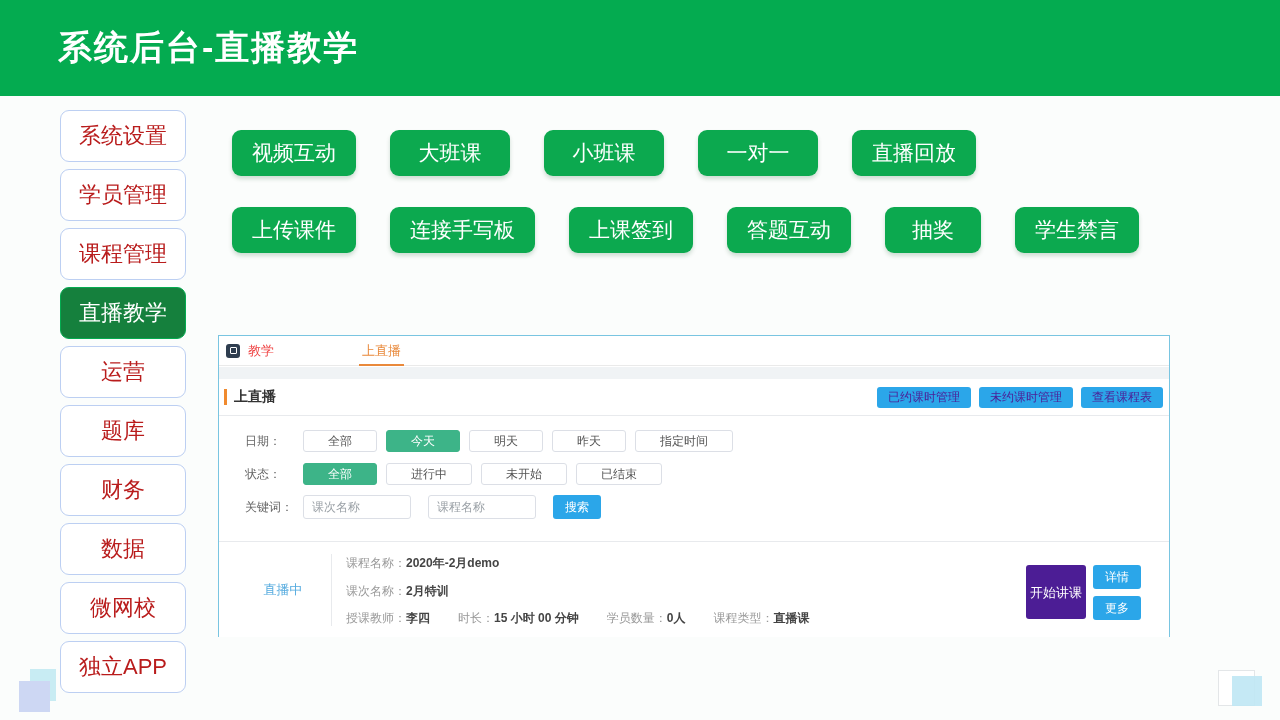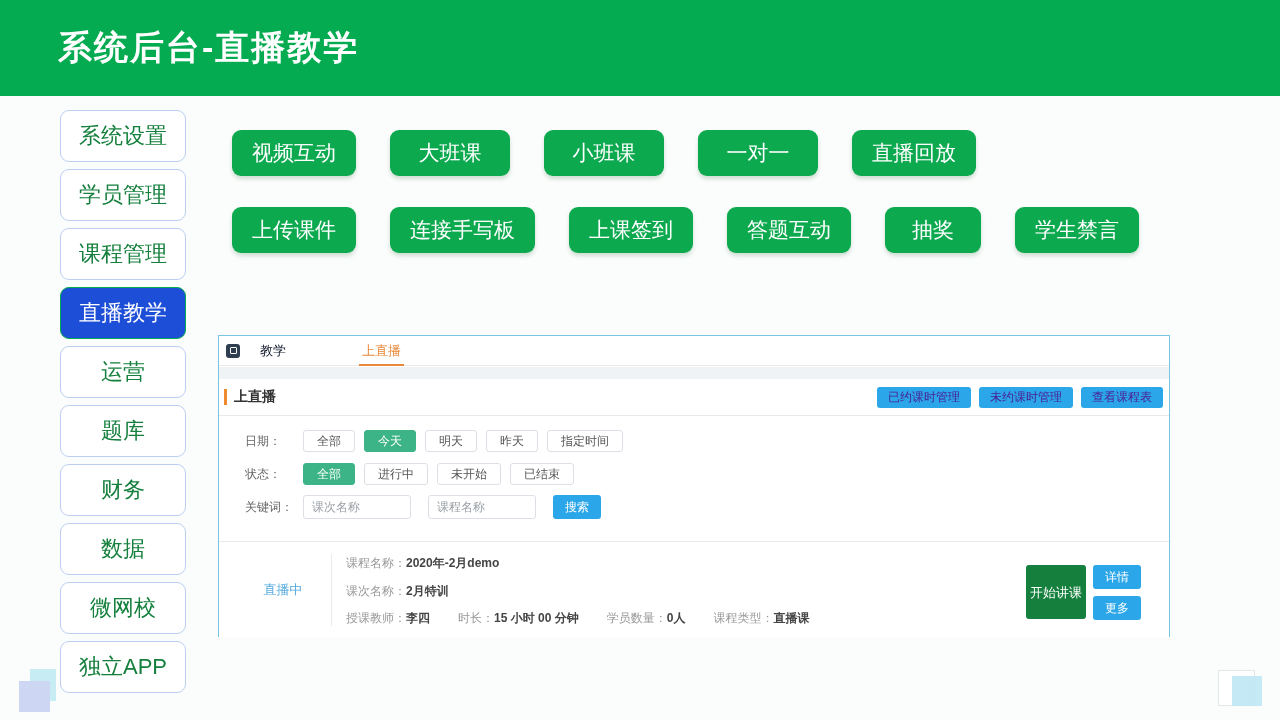--- a/index.html
+++ b/index.html
@@ -22,24 +22,24 @@
     color: #ffffff; font-size: 34px; font-weight: bold;
     letter-spacing: 2px; padding-left: 58px;
   }
 
   
   .sidebar { position: absolute; left: 60px; top: 110px; width: 126px; }
   .side-btn {
     width: 126px; height: 52px; margin-bottom: 7px;
     background: #ffffff; border: 1px solid #bccff2; border-radius: 9px;
     display: flex; align-items: center; justify-content: center;
-    font-size: 22px; color: #15803d; cursor: pointer;
+    font-size: 22px; color: #b91c1c; cursor: pointer;
   }
   .side-btn.active {
-    background: #1d4ed8; border-color: #04ab50; color: #ffffff;
+    background: #15803d; border-color: #04ab50; color: #ffffff;
   }
 
   
   .feat-row { position: absolute; left: 232px; display: flex; gap: 34px; }
   .feat-row.row1 { top: 130px; }
   .feat-row.row2 { top: 207px; }
   .feat-btn {
     height: 46px; min-width: 96px; padding: 0 20px;
     background: #0ca94f; color: #ffffff; font-size: 21px;
     border: none; border-radius: 9px;
@@ -60,21 +60,21 @@
     display: flex; align-items: center; padding-left: 7px;
   }
   .app-icon {
     width: 14px; height: 14px; background: #2e3d4f; border-radius: 3px;
     display: inline-flex; align-items: center; justify-content: center;
   }
   .app-icon-inner {
     width: 7px; height: 7px; border: 1.5px solid #ffffff; border-radius: 1px;
     display: block;
   }
-  .app-name { font-size: 13px; color: #0f172a; margin-left: 20px; text-align: right; }
+  .app-name { font-size: 13px; color: #ef4444; margin-left: 8px; text-align: right; }
   .tab-live {
     position: absolute; left: 140px; top: 0; height: 30px; line-height: 30px;
     padding: 0 3px; font-size: 13px; color: #e9893b;
     border-bottom: 2px solid #e9893b; cursor: pointer;
   }
   .gray-strip {
     position: absolute; left: 0; top: 31px; width: 100%; height: 12px;
     background: #f0f3f5;
   }
   .section-head {
@@ -90,21 +90,21 @@
     height: 21px; padding: 0 11px; background: #2ba6e9; color: #4c1d95;
     font-size: 12px; border: none; border-radius: 3px; cursor: pointer;
     display: flex; align-items: center; white-space: nowrap;
   }
 
   .filters { position: absolute; left: 26px; top: 93px; }
   .f-row { display: flex; align-items: center; height: 24px; margin-bottom: 9px; }
   .f-label { font-size: 12px; color: #666666; width: 58px; }
   .f-row .opts { display: flex; gap: 9px; }
   .opt-btn {
-    height: 22px; padding: 0 13px; background: #ffffff; color: #555555;
+    height: 22px; padding: 0 24px; background: #ffffff; color: #555555;
     font-size: 12px; border: 1px solid #dcdfe6; border-radius: 3px;
     display: flex; align-items: center; cursor: pointer; white-space: nowrap;
   }
   .opt-btn.active { background: #3db488; border-color: #3db488; color: #ffffff; }
   .kw-input {
     width: 108px; height: 24px; border: 1px solid #dcdfe6; border-radius: 3px;
     font-size: 12px; color: #333; padding: 0 8px; margin-right: 17px;
     font-family: "Liberation Sans", sans-serif;
   }
   .kw-input::placeholder { color: #9aa0a6; }
@@ -129,21 +129,21 @@
   .rec-details {
     position: absolute; left: 127px; top: 13px; height: 72px;
     display: flex; flex-direction: column; justify-content: space-between;
   }
   .rec-line { display: flex; align-items: center; font-size: 12px; }
   .rec-line .lab { color: #999999; }
   .rec-line .val { color: #444444; font-weight: bold; }
   .rec-line .pair { margin-right: 28px; white-space: nowrap; }
   .rec-actions { position: absolute; left: 807px; top: 23px; display: flex; gap: 7px; }
   .start-btn {
-    width: 60px; height: 54px; background: #15803d; color: #ffffff;
+    width: 60px; height: 54px; background: #4c1d95; color: #ffffff;
     border: none; border-radius: 3px; font-size: 13px; line-height: 19px;
     padding: 0 2px; cursor: pointer;
     font-family: "Liberation Sans", sans-serif;
   }
   .mini-col { display: flex; flex-direction: column; gap: 7px; }
   .mini-btn {
     width: 48px; height: 24px; background: #2ba6e9; color: #ffffff;
     border: none; border-radius: 3px; font-size: 12px; cursor: pointer;
   }
 

